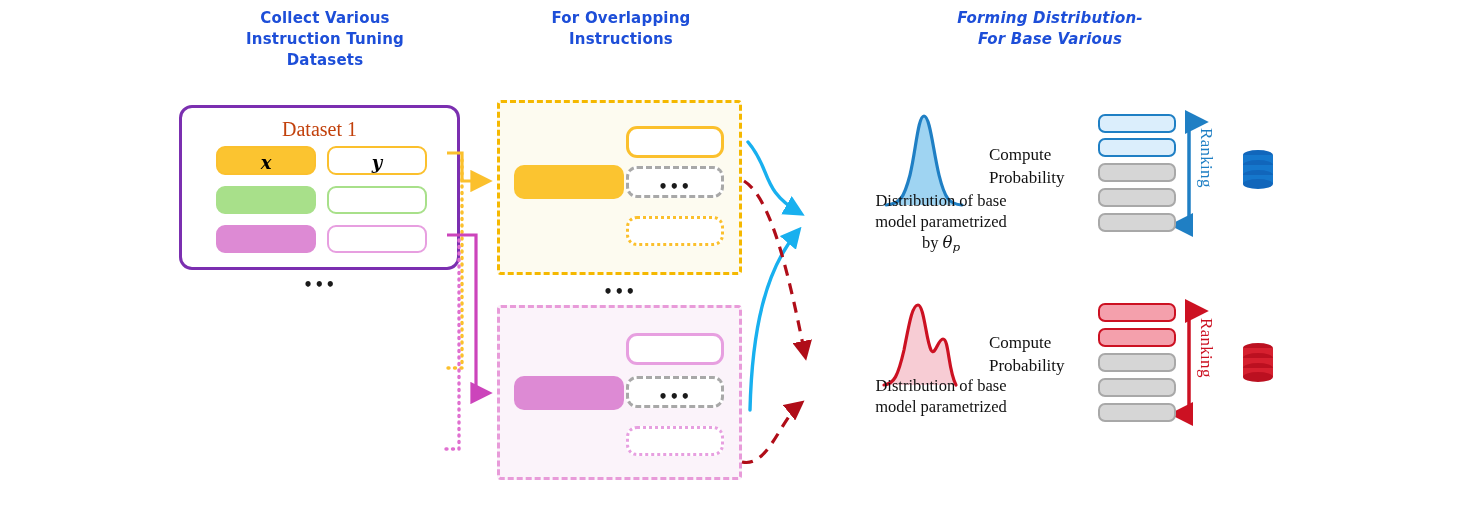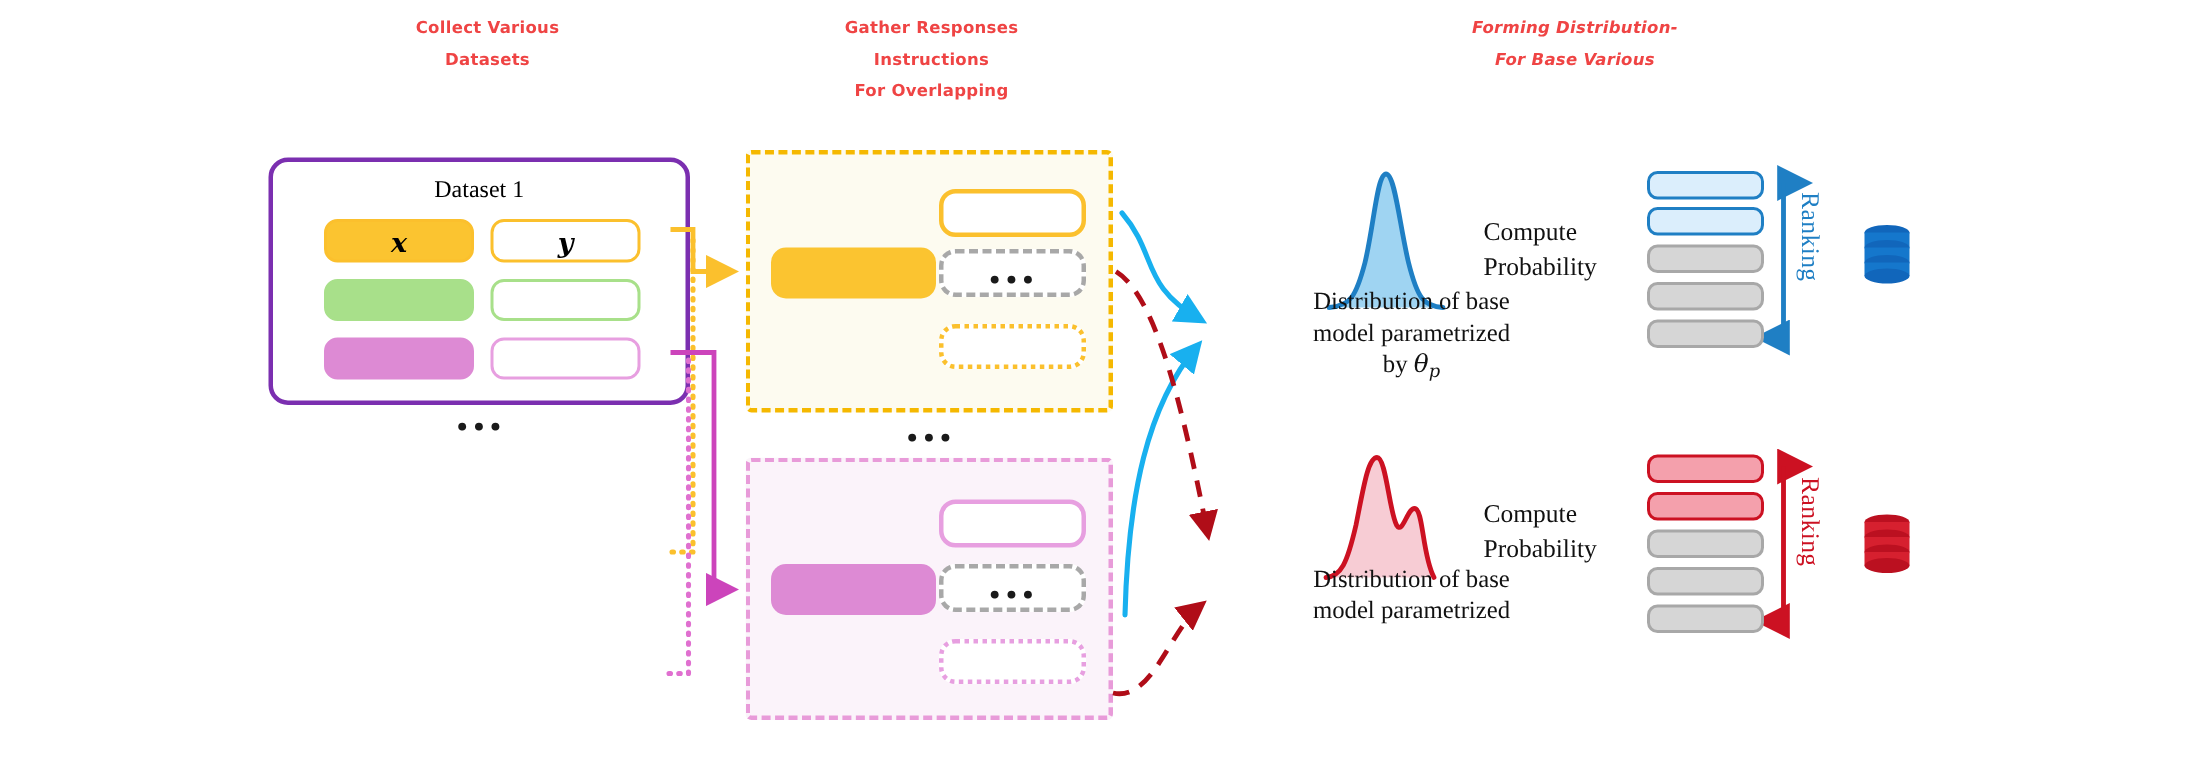--- a/index.html
+++ b/index.html
@@ -2,27 +2,27 @@
 <html><head>
 <meta charset="utf-8">
 <style>
   html,body{margin:0;padding:0;background:#ffffff;}
   body{width:1472px;height:511px;position:relative;overflow:hidden;
        font-family:"Liberation Serif",serif;color:#000;}
   .stage{position:absolute;left:0;top:0;width:1472px;height:511px;}
   svg.layer{position:absolute;left:0;top:0;width:1472px;height:511px;overflow:visible;pointer-events:none;}
 
   .col-title{position:absolute;text-align:center;font-family:"DejaVu Sans","Liberation Sans",sans-serif;
-             font-weight:700;font-size:11px;line-height:21px;letter-spacing:.2px;color:#ef4444;}
+             font-weight:700;font-size:15px;line-height:21px;letter-spacing:.2px;color:#1d4ed8;}
 
   .panel{position:absolute;box-sizing:border-box;}
 
   
   .ds-box{border:3.2px solid #7b2fb0;border-radius:13px;background:#fff;}
-  .ds-title{position:absolute;width:100%;text-align:center;font-size:16px;color:#000000;}
+  .ds-title{position:absolute;width:100%;text-align:center;font-size:20px;color:#c2410c;}
 
   .row-cell{position:absolute;box-sizing:border-box;border-radius:9px;}
   .cell-label{position:absolute;width:100%;text-align:center;
               font-family:"DejaVu Serif","Liberation Serif",serif;
               font-weight:700;font-style:italic;font-size:18px;color:#000;}
 
   .dots{position:absolute;text-align:center;font-family:"DejaVu Sans","Liberation Sans",sans-serif;
         font-weight:900;font-size:15px;letter-spacing:1.5px;color:#1a1a1a;line-height:1;}
 
   
@@ -42,27 +42,27 @@
   .sub{font-size:.72em;vertical-align:-.28em;}
   .theta{font-family:"DejaVu Serif","Liberation Serif",serif;font-style:italic;}
 </style>
 </head>
 <body>
 
 <div class="stage">
 
   <div class="col-title" style="left:180px;top:8px;width:290px;">
     <div>Collect Various</div>
+    <div>Instruction Tuning</div>
     <div>Datasets</div>
   </div>
 
   <div class="col-title" style="left:490px;top:8px;width:262px;">
-    <div>Gather Responses</div>
+    <div>For Overlapping</div>
     <div>Instructions</div>
-    <div>For Overlapping</div>
   </div>
 
   <div class="col-title" style="left:910px;top:8px;width:280px;font-style:italic;">
     <div>Forming Distribution-</div>
     <div>For Base Various</div>
   </div>
 
   <div class="panel ds-box" style="left:179px;top:105px;width:281px;height:165px;">
     <div class="ds-title" style="top:10px;">Dataset 1</div>
 

